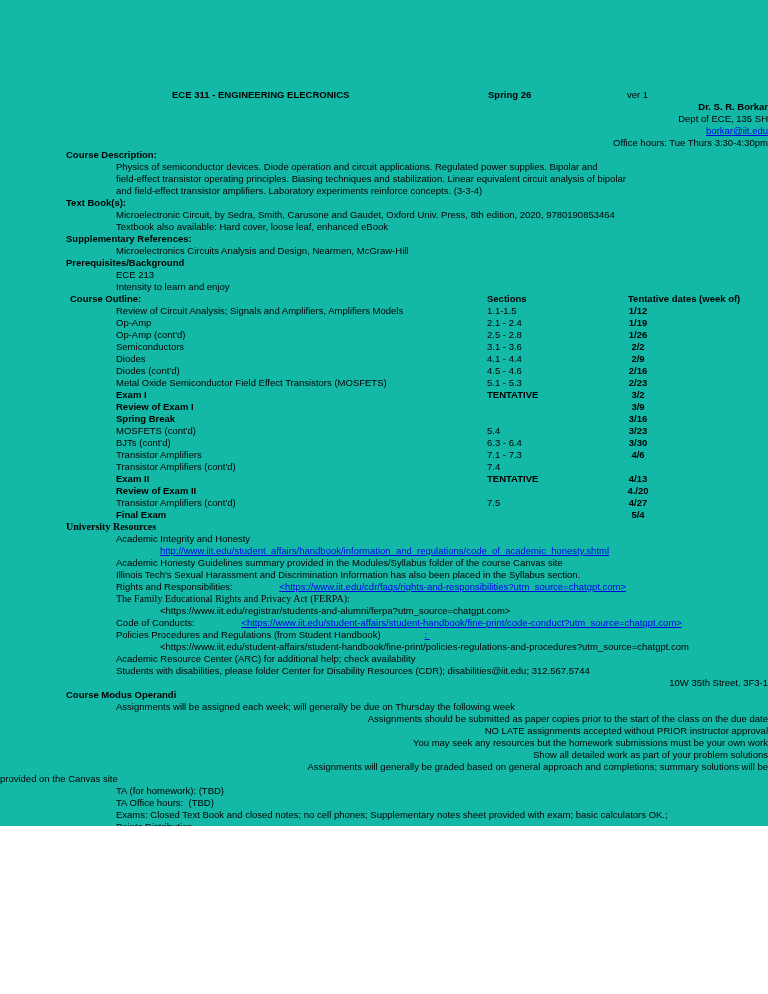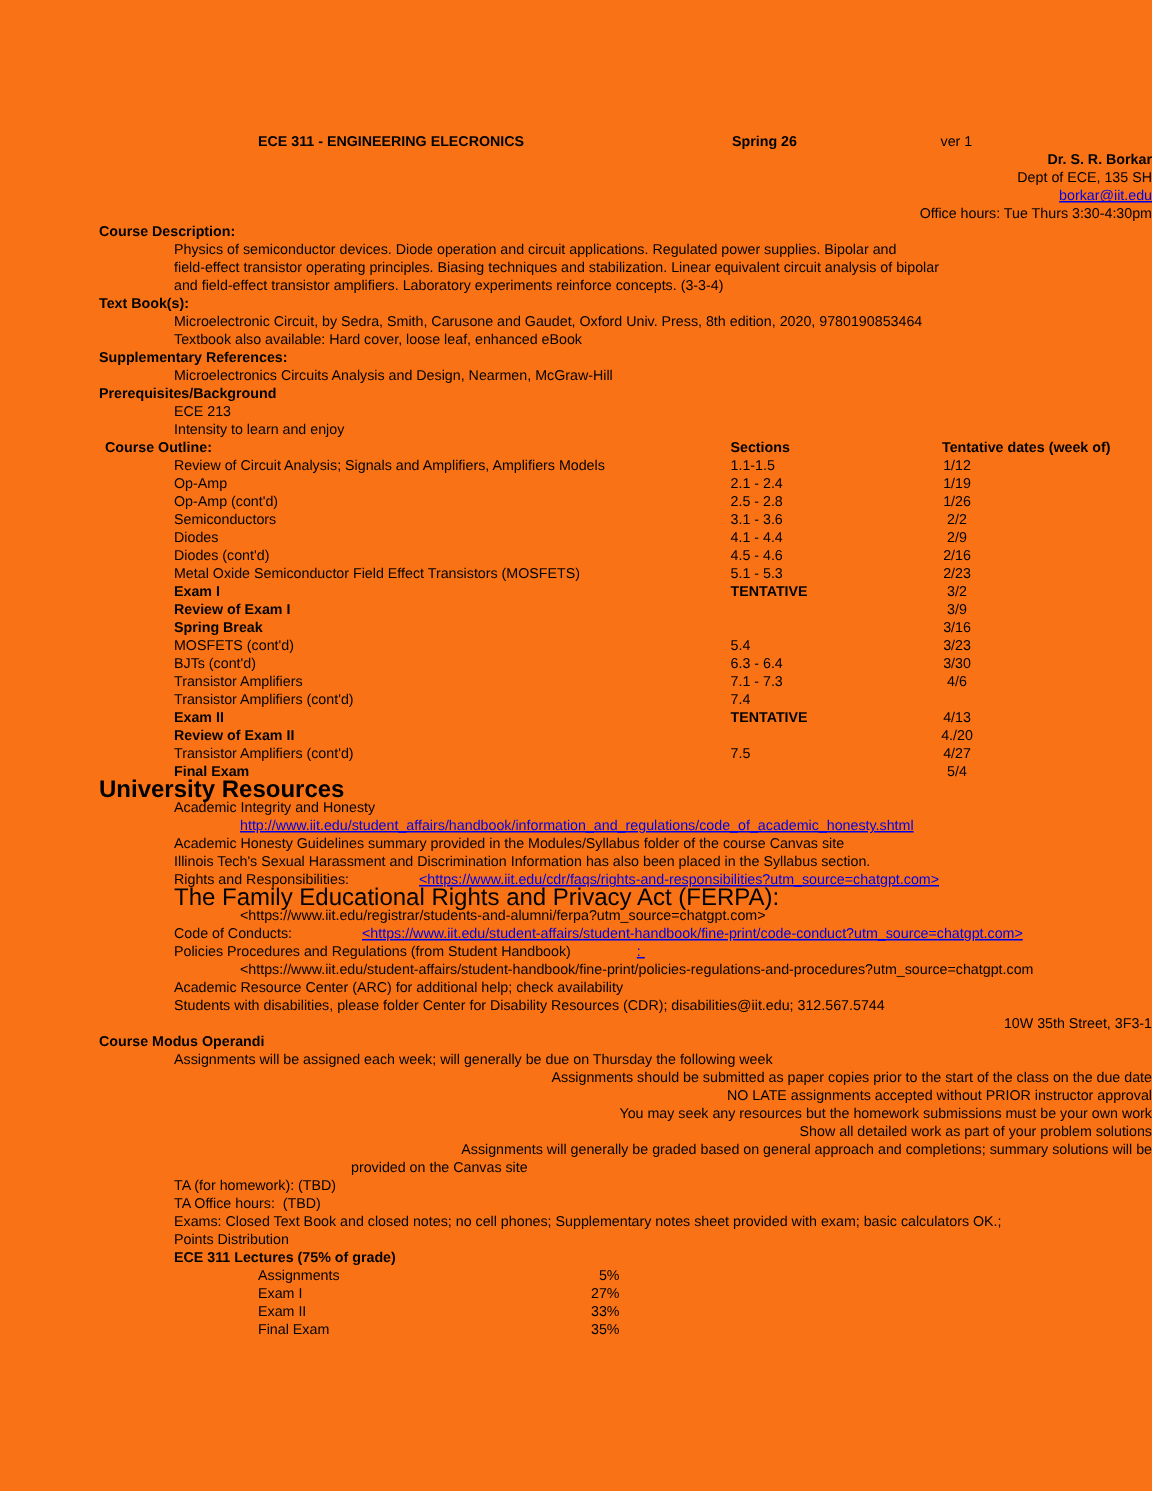--- a/index.html
+++ b/index.html
@@ -1,45 +1,45 @@
 <!DOCTYPE html>
 <html><head>
 <meta charset="utf-8">
 <title>ECE 311 Syllabus</title>
 <style>
   html,body { margin:0; padding:0; background:#ffffff; }
   .page {
     position: relative;
     width: 768px;
-    height: 994px;
-    background: #f97316;
+    height: 826px;
+    background: #14b8a6;
     overflow: hidden;
     font-family: "Liberation Sans", sans-serif;
     font-size: 9.5px;
     color: #000000;
     box-sizing: border-box;
     padding-top: 89px;
   }
   .l { position: relative; height: 12px; line-height: 12px; white-space: pre; }
   .b { font-weight: bold; }
   .h0 { padding-left: 66px; }
   .i1 { padding-left: 116px; }
   .i2 { padding-left: 172px; text-align: right; }
   .i2u { padding-left: 160px; }
-  .i3 { padding-left: 234px; }
-  .serif { font-family: Liberation Sans, sans-serif; font-size: 16px; }
+  .i3 { }
+  .serif { font-family: Liberation Serif, serif; font-size: 10px; }
   .link { color: #0000e8; text-decoration: underline; padding-left: 44px; }
   .abs { position: absolute; top: 0; }
   .hdr-title { left: 172px; }
   .hdr-term  { left: 488px; }
   .hdr-ver   { left: 627px; }
   .oc-head   { left: 70px; }
   .ot { position: absolute; left: 116px; top: 0; }
   .os { position: absolute; left: 487px; top: 0; }
-  .od { position: absolute; left: 582px; top: 0; width: 112px; text-align: center; }
+  .od { position: absolute; left: 582px; top: 0; width: 112px; text-align: center; font-weight: bold; }
   .orow, .grow { position: relative; height: 12px; line-height: 12px; white-space: pre; }
   .gl { position: absolute; left: 172px; top: 0; }
   .gv { position: absolute; left: 172px; top: 0; width: 241px; text-align: right; }
 </style>
 </head>
 <body>
 
 <div class="page">
 
   <div class="l">

